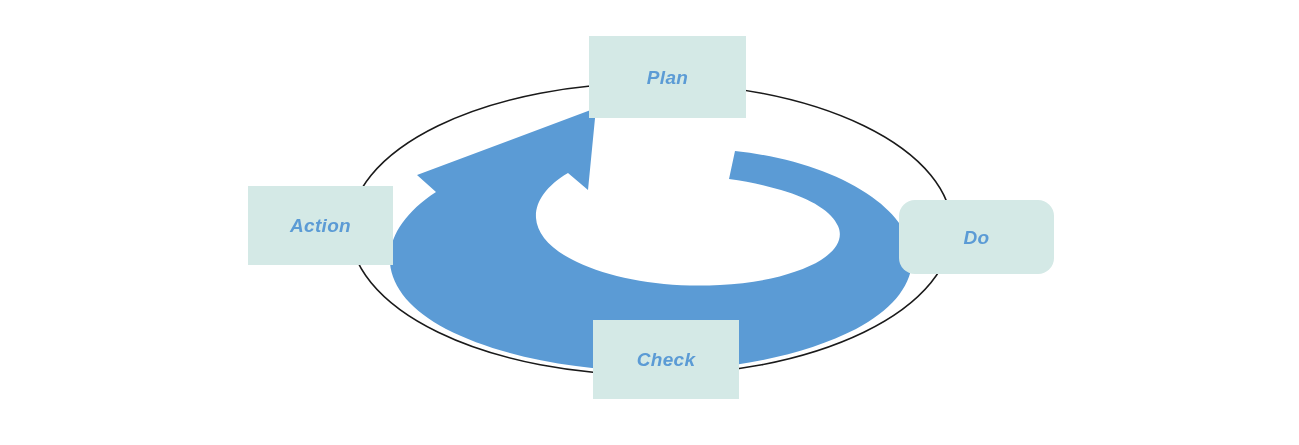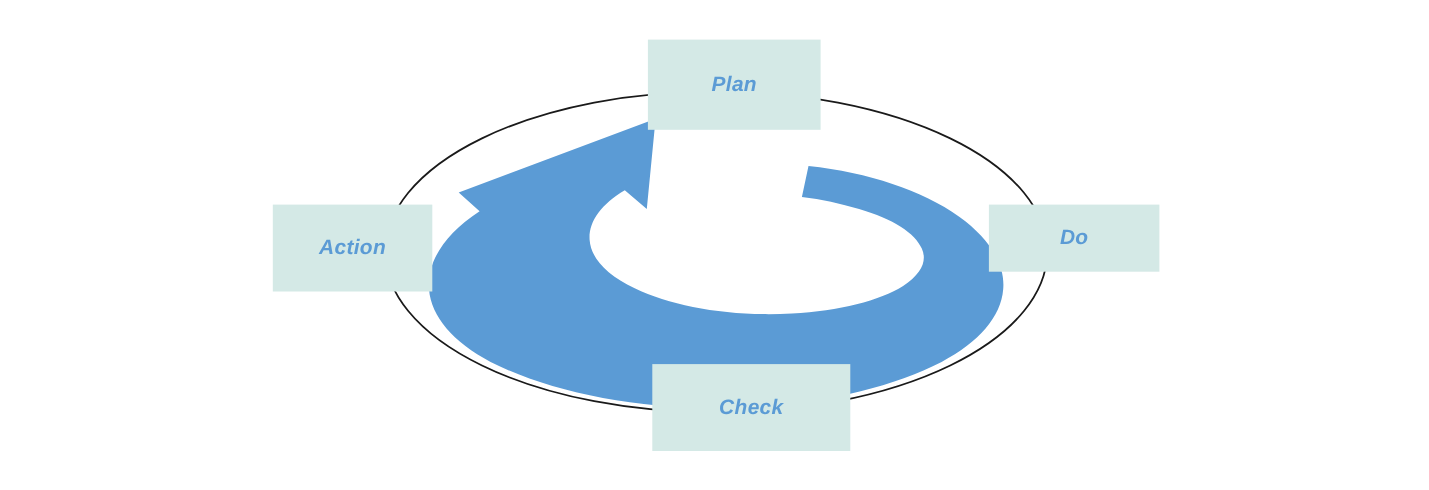--- a/index.html
+++ b/index.html
@@ -34,22 +34,22 @@
     color: #5b9bd5;
     font-family: "Liberation Sans", sans-serif;
     font-weight: bold;
     font-style: italic;
     font-size: 19px;
     letter-spacing: 0.3px;
     line-height: 1;
     user-select: none;
   }
   #box-plan   { left: 589px; top: 36px;  width: 157px; height: 82px; }
-  #box-do     { left: 899px; top: 186px; width: 155px; height: 61px; }
-  #box-check  { left: 593px; top: 331px; width: 180px; height: 79px; }
+  #box-do     { left: 899px; top: 200px; width: 155px; height: 74px; border-radius: 16px; }
+  #box-check  { left: 593px; top: 320px; width: 146px; height: 79px; }
   #box-action { left: 248px; top: 186px; width: 145px; height: 79px; }
 </style>
 </head>
 <body>
 
 <div id="canvas">
 
   <svg id="diagram-svg" viewBox="0 0 1299 445">
 
     <ellipse cx="651" cy="229" rx="301" ry="146" fill="none" stroke="#1a1a1a" stroke-width="1.6"></ellipse>

